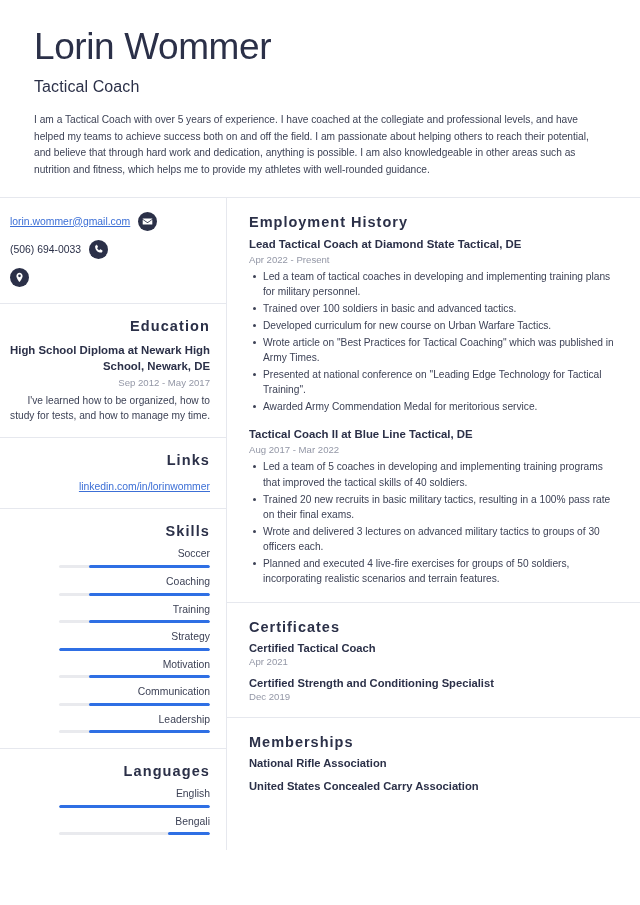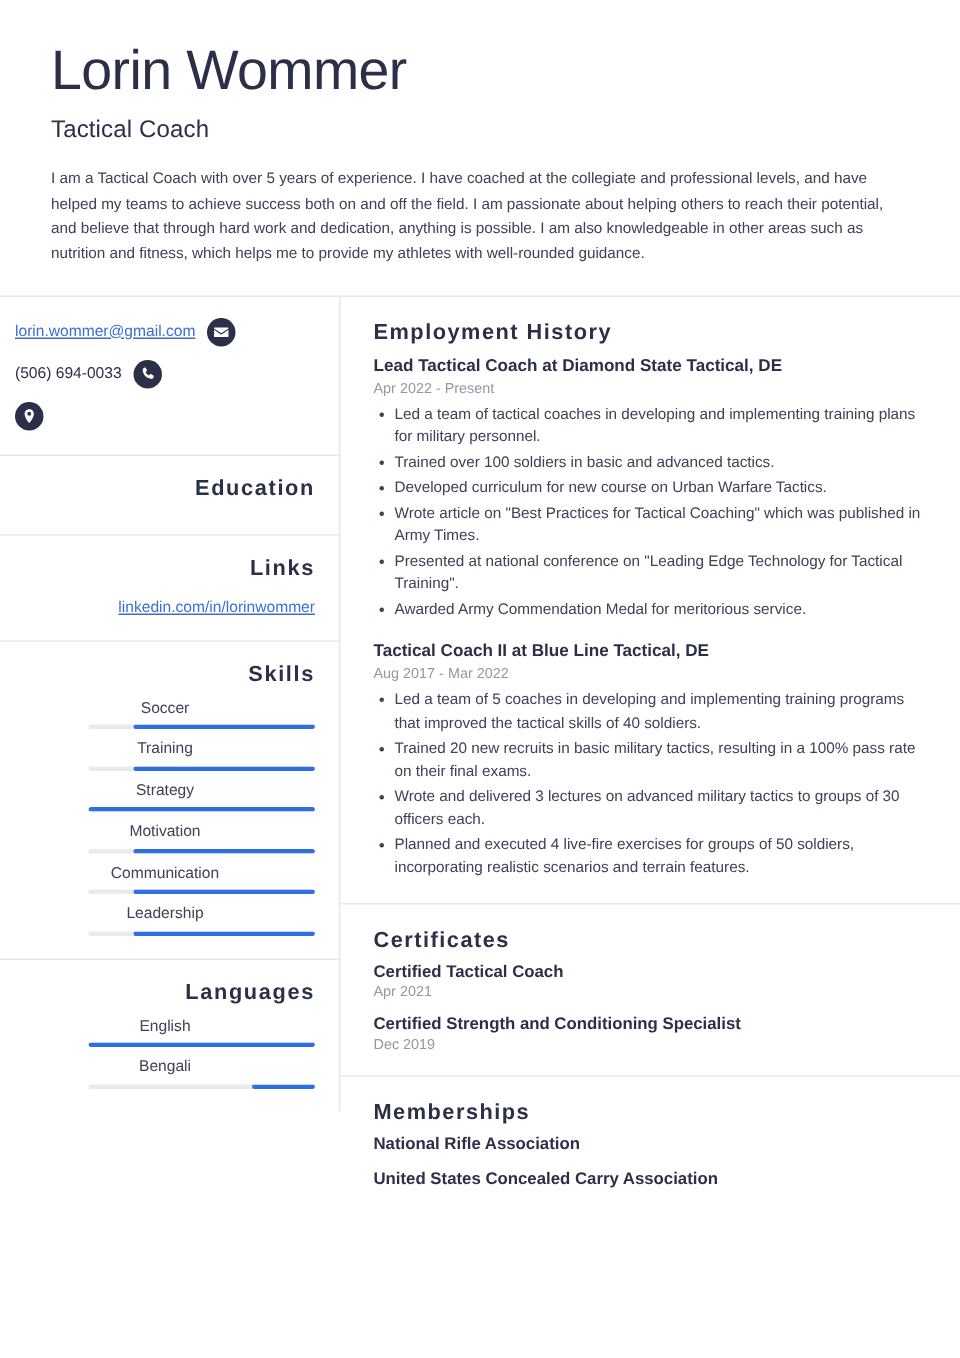--- a/index.html
+++ b/index.html
@@ -74,21 +74,21 @@
   .edu-date { font-size:9.6px; color:#9397a6; margin-bottom:5px; }
   .edu-desc { font-size:10.2px; line-height:1.5; color:#3d4256; }
 
   
   .link-item {
     font-size:10.4px; color:#3c6fd6; text-decoration:underline;
     display:inline-block;
   }
 
   
-  .skill { margin-bottom:7px;text-align:center; }
+  .skill { margin-bottom:7px; }
   .skill:last-child { margin-bottom:1px; }
   .skill-label {
     font-size:10.4px; color:#3d4256; margin-bottom:4px; line-height:1.3;
   }
   .bar {
     position:relative; height:3px; border-radius:2px;
     background:#e9eaee; width:151px; margin-left:auto;
     overflow:hidden;
   }
   .bar-fill {
@@ -158,32 +158,45 @@
             <span class="cicon">
               <svg width="11" height="11" viewBox="0 0 16 16" fill="#fff">
                 <path d="M8 1.2c-2.5 0-4.5 2-4.5 4.5 0 3.3 4 8.4 4.2 8.6.1.2.4.2.6 0 .2-.2 4.2-5.3 4.2-8.6 0-2.5-2-4.5-4.5-4.5zm0 6.3a1.9 1.9 0 1 1 0-3.8 1.9 1.9 0 0 1 0 3.8z"></path>
               </svg>
             </span>
           </div>
         </div>
 
       <div class="lsec">
         <div class="sec-title">Education</div>
+        <div id="education-list">
+            <div>
+              <div class="edu-degree">High School Diploma at Newark High School, Newark, DE</div>
+              <div class="edu-date">Sep 2012 - May 2017</div>
+              <div class="edu-desc">I've learned how to be organized, how to study for tests, and how to manage my time.</div>
+            </div>
+          </div>
       </div>
 
       <div class="lsec">
         <div class="sec-title">Links</div>
         <div id="links-list"><div class="link-item">linkedin.com/in/lorinwommer</div></div>
       </div>
 
       <div class="lsec">
         <div class="sec-title">Skills</div>
         <div id="skills-list">
             <div class="skill">
               <div class="skill-label">Soccer</div>
+              <div class="bar">
+                <div class="bar-fill" style="left: 20%; width: 80%; background: rgb(47, 111, 228);"></div>
+              </div>
+            </div>
+            <div class="skill">
+              <div class="skill-label">Coaching</div>
               <div class="bar">
                 <div class="bar-fill" style="left: 20%; width: 80%; background: rgb(47, 111, 228);"></div>
               </div>
             </div>
             <div class="skill">
               <div class="skill-label">Training</div>
               <div class="bar">
                 <div class="bar-fill" style="left: 20%; width: 80%; background: rgb(47, 111, 228);"></div>
               </div>
             </div>

